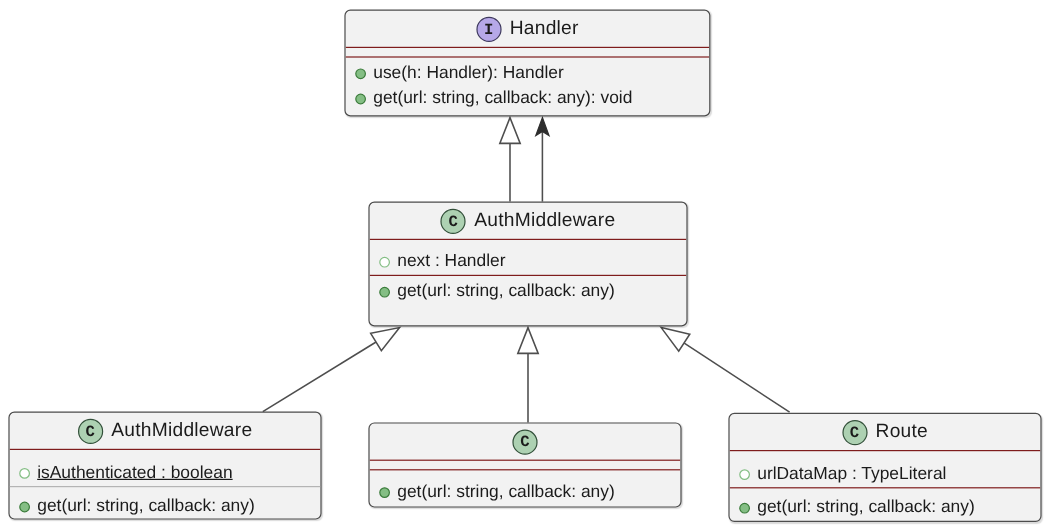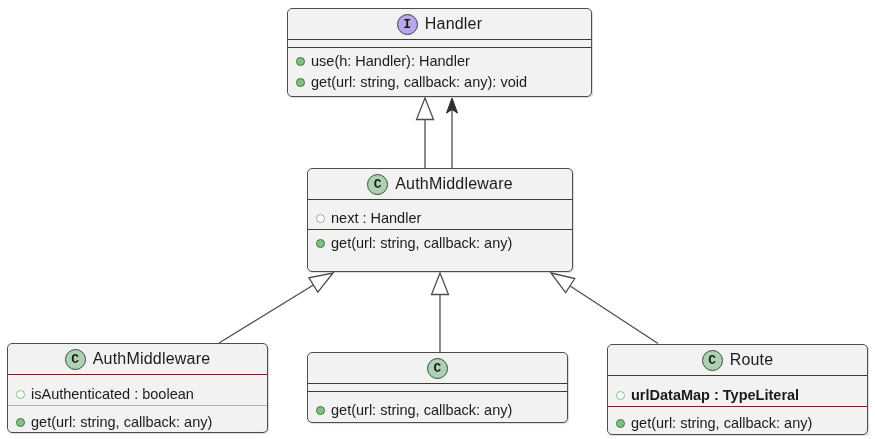--- a/index.html
+++ b/index.html
@@ -123,21 +123,21 @@
         <span>get(url: string, callback: any)</span>
       </div>
     </div>
   </div>
 
   <div class="uml-class" style="left:7px; top:343px; width:261px; height:90px;">
     <div class="uml-title" style="height:30px;">
       <span class="circled-char kind-class">C</span>
       <span class="cname">AuthMiddleware</span>
     </div>
-    <div class="compartment attrs single" style="height:31px;">
+    <div class="compartment attrs single" style="height:31px;text-decoration:underline;">
       <div class="member">
         <span class="vis-icon vis-field"></span>
         <span>isAuthenticated : boolean</span>
       </div>
     </div>
     <div class="compartment attrs single" style="height:28px; border-top:1px solid #b4b4b4;">
       <div class="member">
         <span class="vis-icon vis-method"></span>
         <span>get(url: string, callback: any)</span>
       </div>
@@ -155,21 +155,21 @@
         <span>get(url: string, callback: any)</span>
       </div>
     </div>
   </div>
 
   <div class="uml-class" style="left:607px; top:344px; width:261px; height:91px;">
     <div class="uml-title" style="height:30px;">
       <span class="circled-char kind-class">C</span>
       <span class="cname">Route</span>
     </div>
-    <div class="compartment attrs single" style="height:31px;font-weight:bold;">
+    <div class="compartment attrs single" style="height:31px;">
       <div class="member">
         <span class="vis-icon vis-field"></span>
         <span>urlDataMap : TypeLiteral</span>
       </div>
     </div>
     <div class="compartment attrs single" style="height:28px;">
       <div class="member">
         <span class="vis-icon vis-method"></span>
         <span>get(url: string, callback: any)</span>
       </div>

